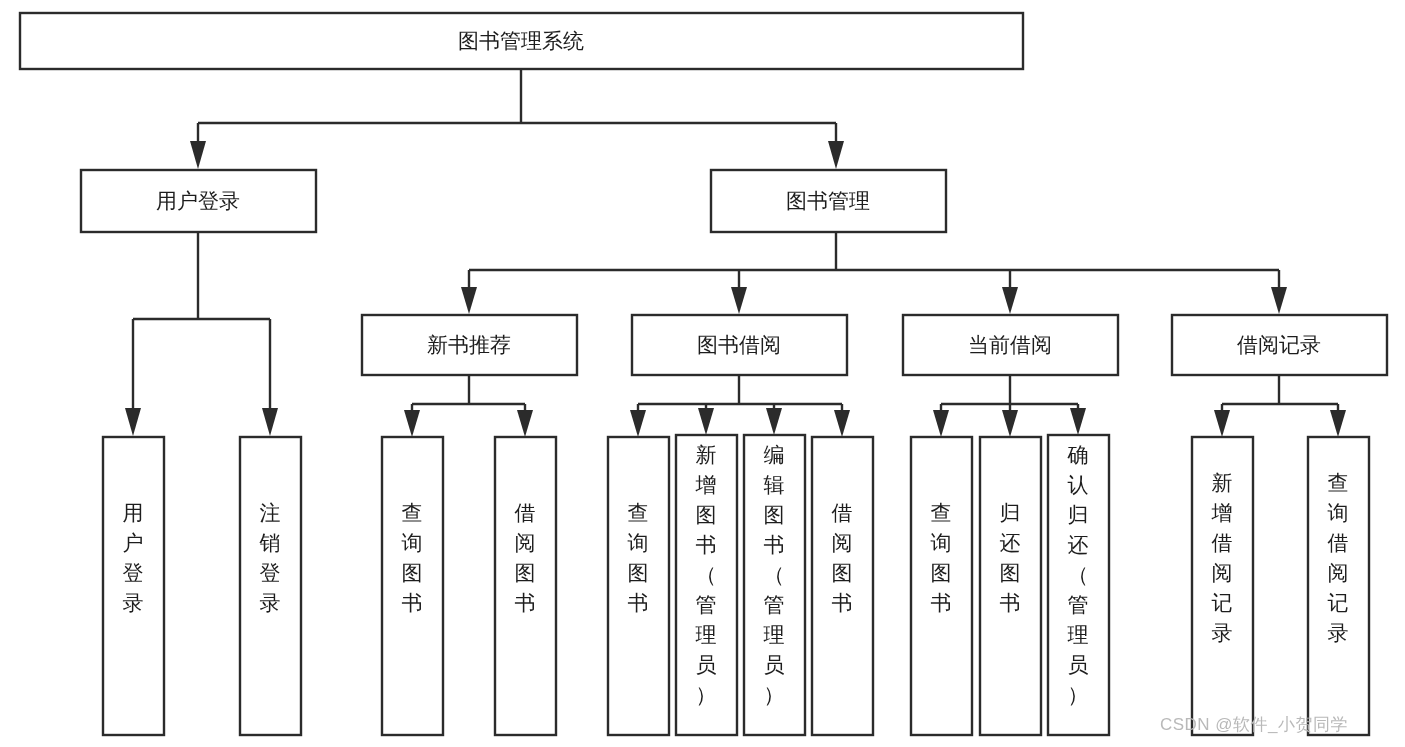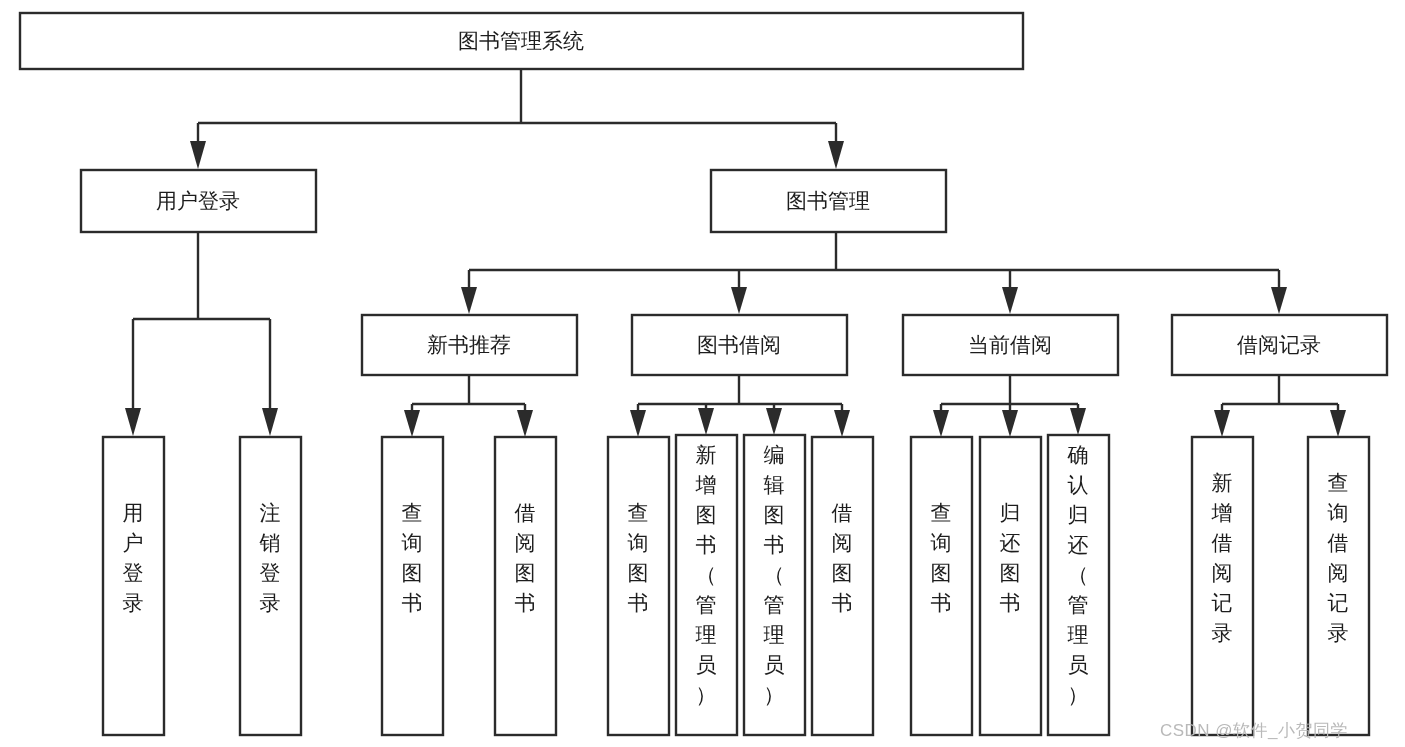--- a/index.html
+++ b/index.html
@@ -52,21 +52,21 @@
   }
   .node-label-v {
     font-family: "Liberation Sans", "DejaVu Sans", sans-serif;
     font-size: 21px;
     fill: #1d1d1d;
     text-anchor: middle;
   }
   .watermark-text {
     position: absolute;
     right: 14px;
-    bottom: 5px;
+    bottom: 11px;
     font-family: "Liberation Sans", "DejaVu Sans", sans-serif;
     font-size: 17px;
     color: #b9b9b9;
     letter-spacing: 0.5px;
     white-space: nowrap;
     user-select: none;
   }
 </style>
 </head>
 <body>

